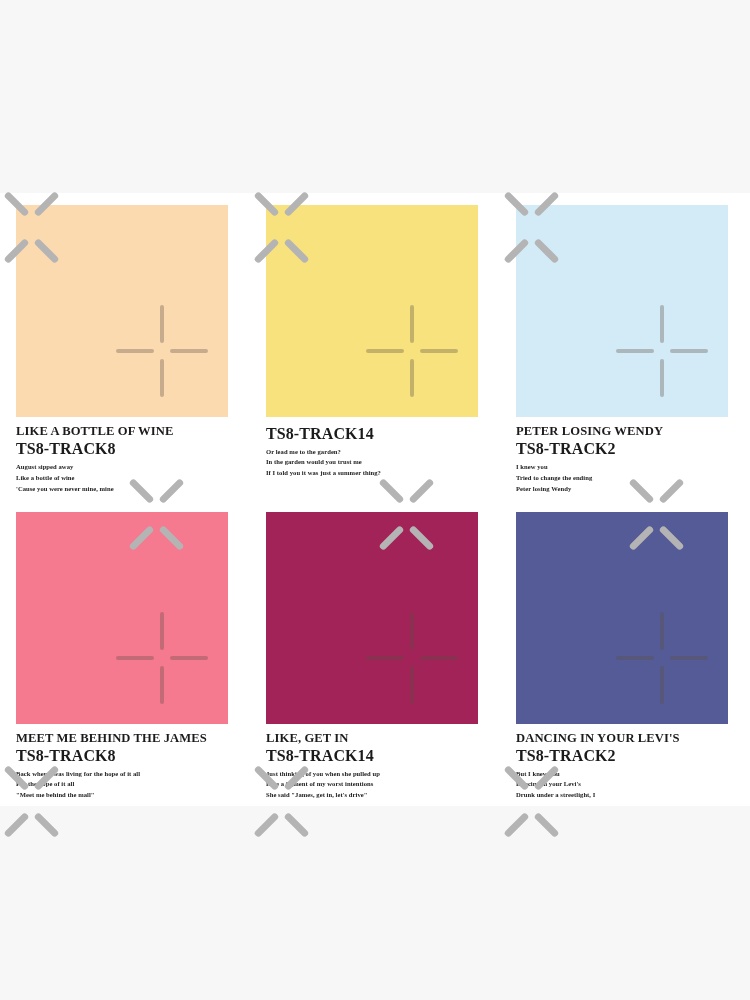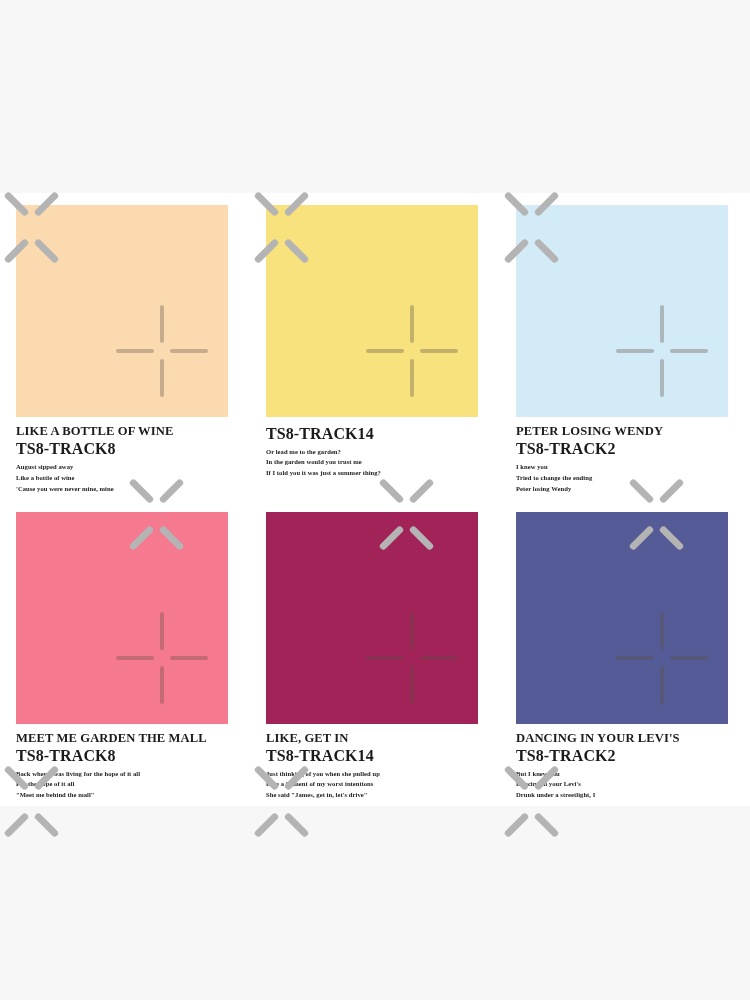--- a/index.html
+++ b/index.html
@@ -202,21 +202,21 @@
     <div class="card">
       <div class="swatch" style="background: rgb(245, 121, 143);">
         <div class="crosshair">
           <span class="ch-v-top"></span>
             <span class="ch-v-bottom"></span>
           <span class="ch-h-left"></span>
             <span class="ch-h-right"></span>
         </div>
       </div>
       <div class="card-text">
-        <div class="card-title">MEET ME GARDEN THE MALL</div>
+        <div class="card-title">MEET ME BEHIND THE JAMES</div>
         <div class="card-track">TS8-TRACK8</div>
         <div class="card-lyrics">
           <div class="lyric-line">Back when I was living for the hope of it all</div>
           <div class="lyric-line">For the hope of it all</div>
           <div class="lyric-line">"Meet me behind the mall"</div>
         </div>
       </div>
     </div>
 
     <div class="card">

